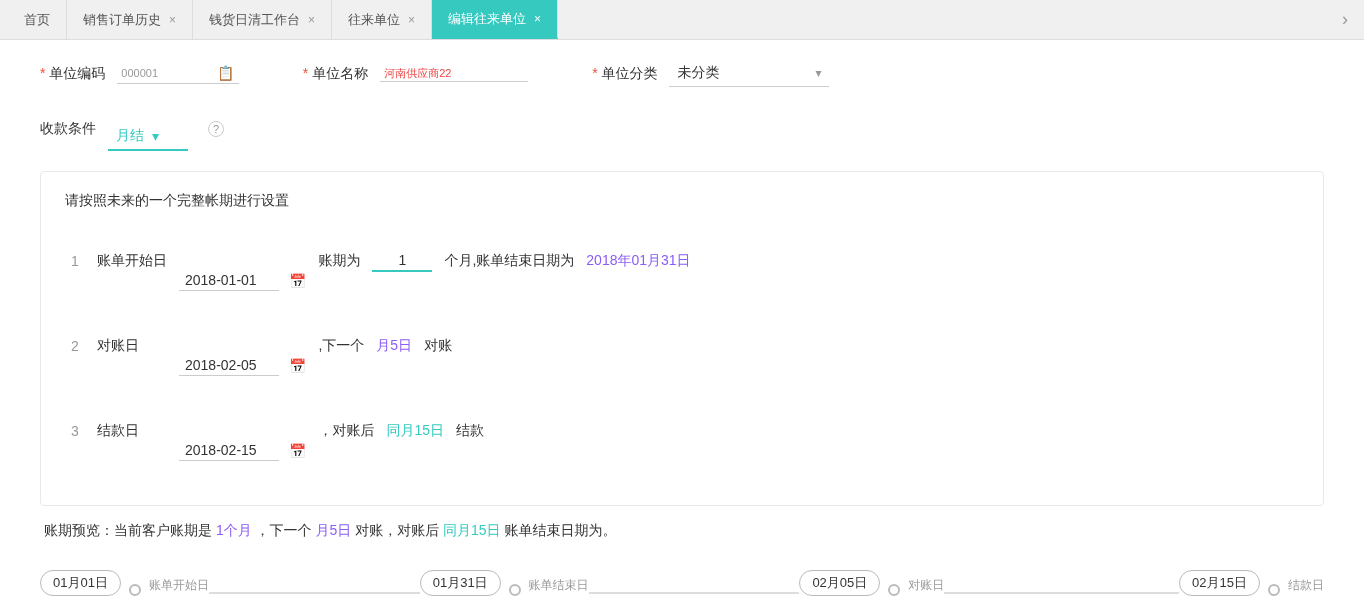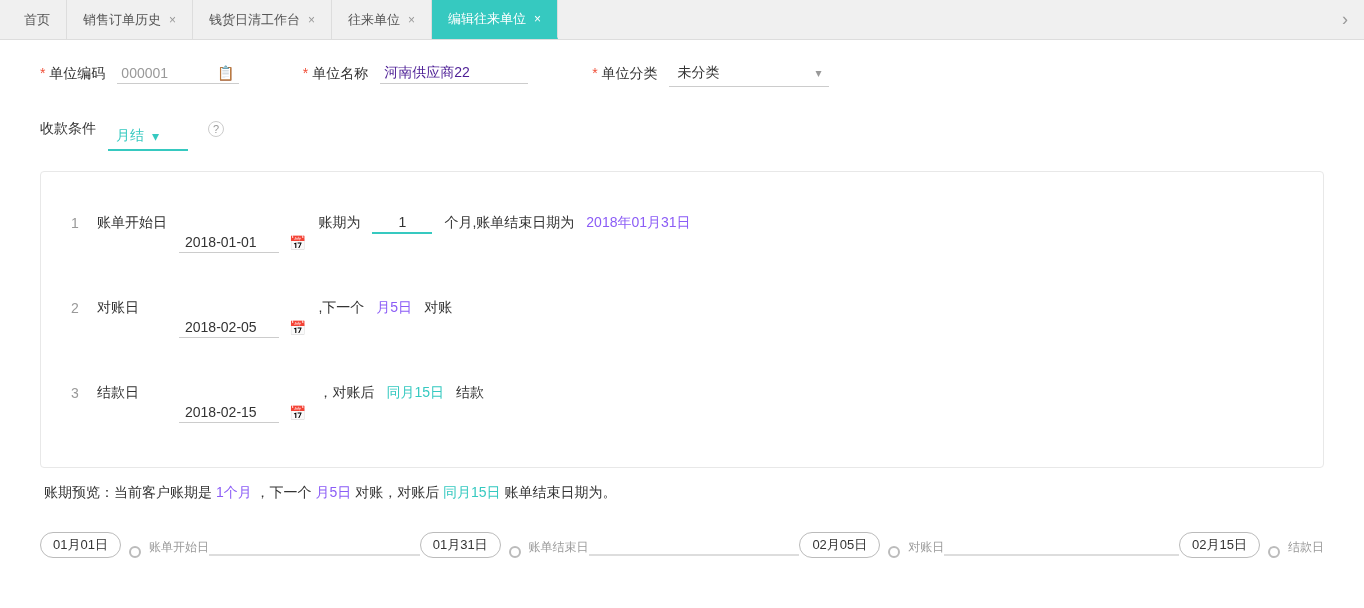--- a/index.html
+++ b/index.html
@@ -104,21 +104,21 @@
     }
     .input-with-icon {
       display: flex;
       align-items: center;
       border-bottom: 1px solid #ccc;
       padding: 2px 4px;
     }
     .input-with-icon input {
       border: none;
       outline: none;
-      font-size: 14px;
+      font-size: 11px;
       color: #999;
       background: transparent;
       width: 100px;
     }
     .cal-icon {
       color: #999;
       margin-left: 6px;
       cursor: pointer;
       font-size: 14px;
     }
@@ -325,40 +325,41 @@
 
   <div class="form-row">
     <span class="form-label req">单位编码</span>
     <div class="input-with-icon">
       <input type="text" value="000001" style="color: rgb(153, 153, 153); width: 90px;">
       <span class="cal-icon">📋</span>
     </div>
     <span style="display:inline-block;width:40px;"></span>
     <span class="form-label req">单位名称</span>
     <div class="input-with-icon">
-      <input type="text" value="河南供应商22" style="color: #4c1d95; width: 140px;">
+      <input type="text" value="河南供应商22" style="color: #ef4444; width: 140px;">
     </div>
     <span style="display:inline-block;width:40px;"></span>
     <span class="form-label req">单位分类</span>
     <div class="form-select" style="min-width:160px;">
       <span class="select-value">未分类</span>
       <span class="select-arrow">▾</span>
     </div>
   </div>
 
   <div class="form-row">
     <span class="form-label">收款条件</span>
     <div class="payment-condition-select">
       <span class="payment-condition-value">月结</span>
       <span style="color:#36c9c0;margin-left:8px;">▾</span>
     </div>
     <div class="help-icon">?</div>
   </div>
 
   <div class="panel">
+    <div class="panel-desc">请按照未来的一个完整帐期进行设置</div>
 
     <div class="setting-row">
       <span class="row-num">1</span>
       <span class="row-field-label">账单开始日</span>
       <div class="date-input-group">
         <span class="date-value">2018-01-01</span>
         <span class="cal-icon">📅</span>
       </div>
       <span class="row-suffix">账期为</span>
       <input class="month-input" type="text" value="1" style="">

